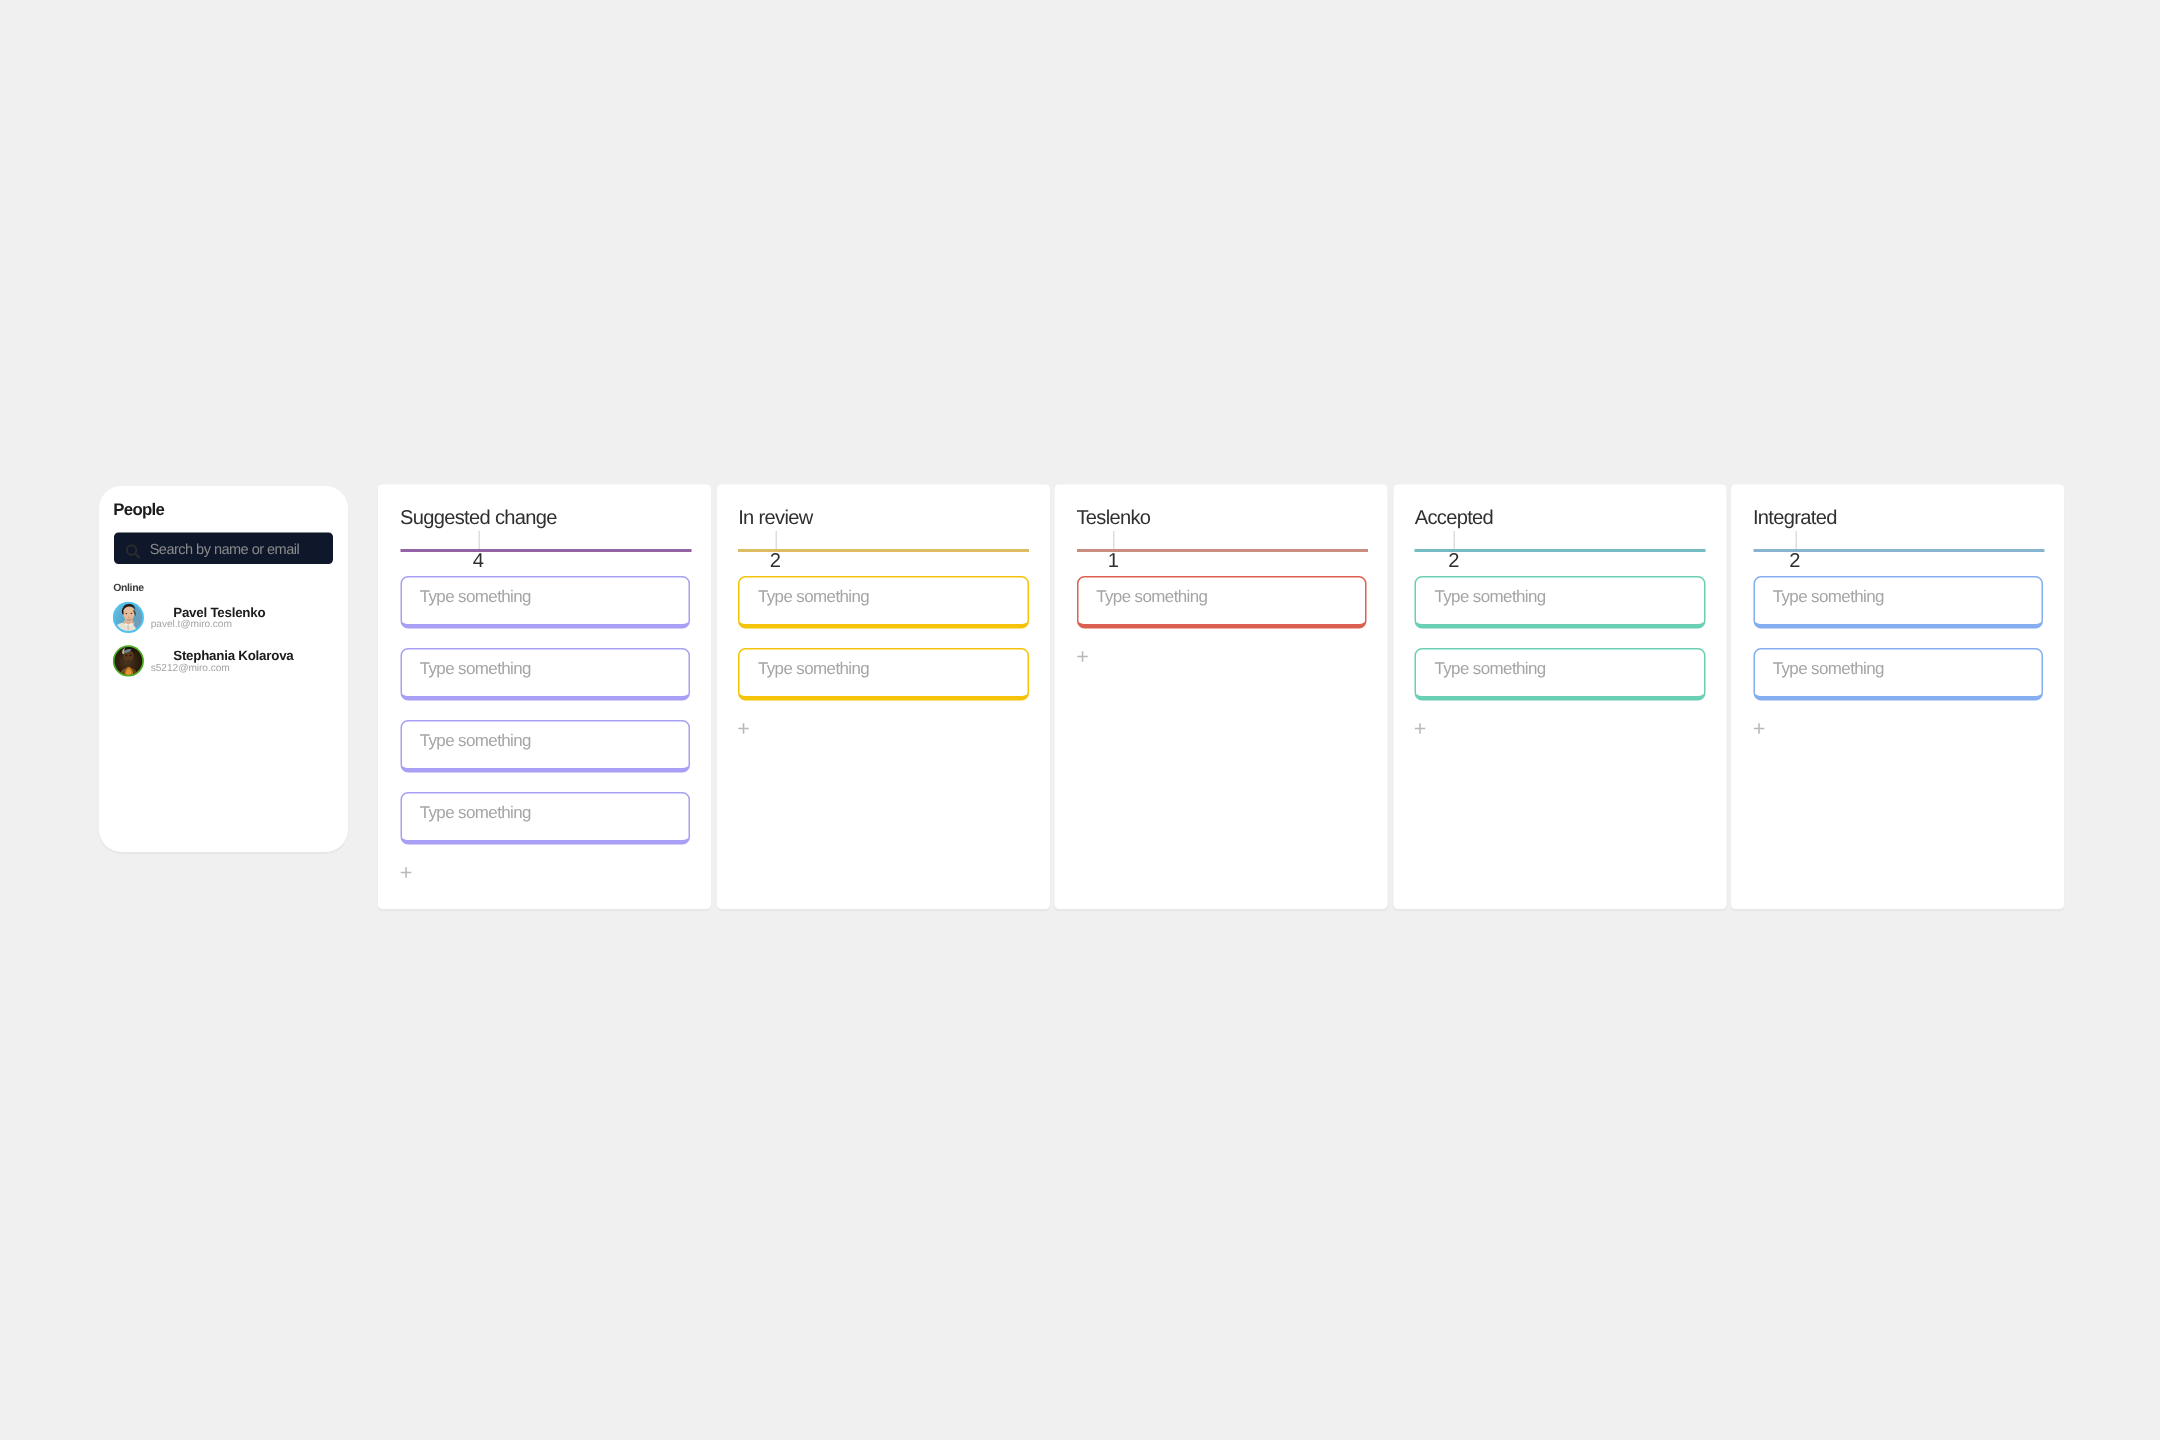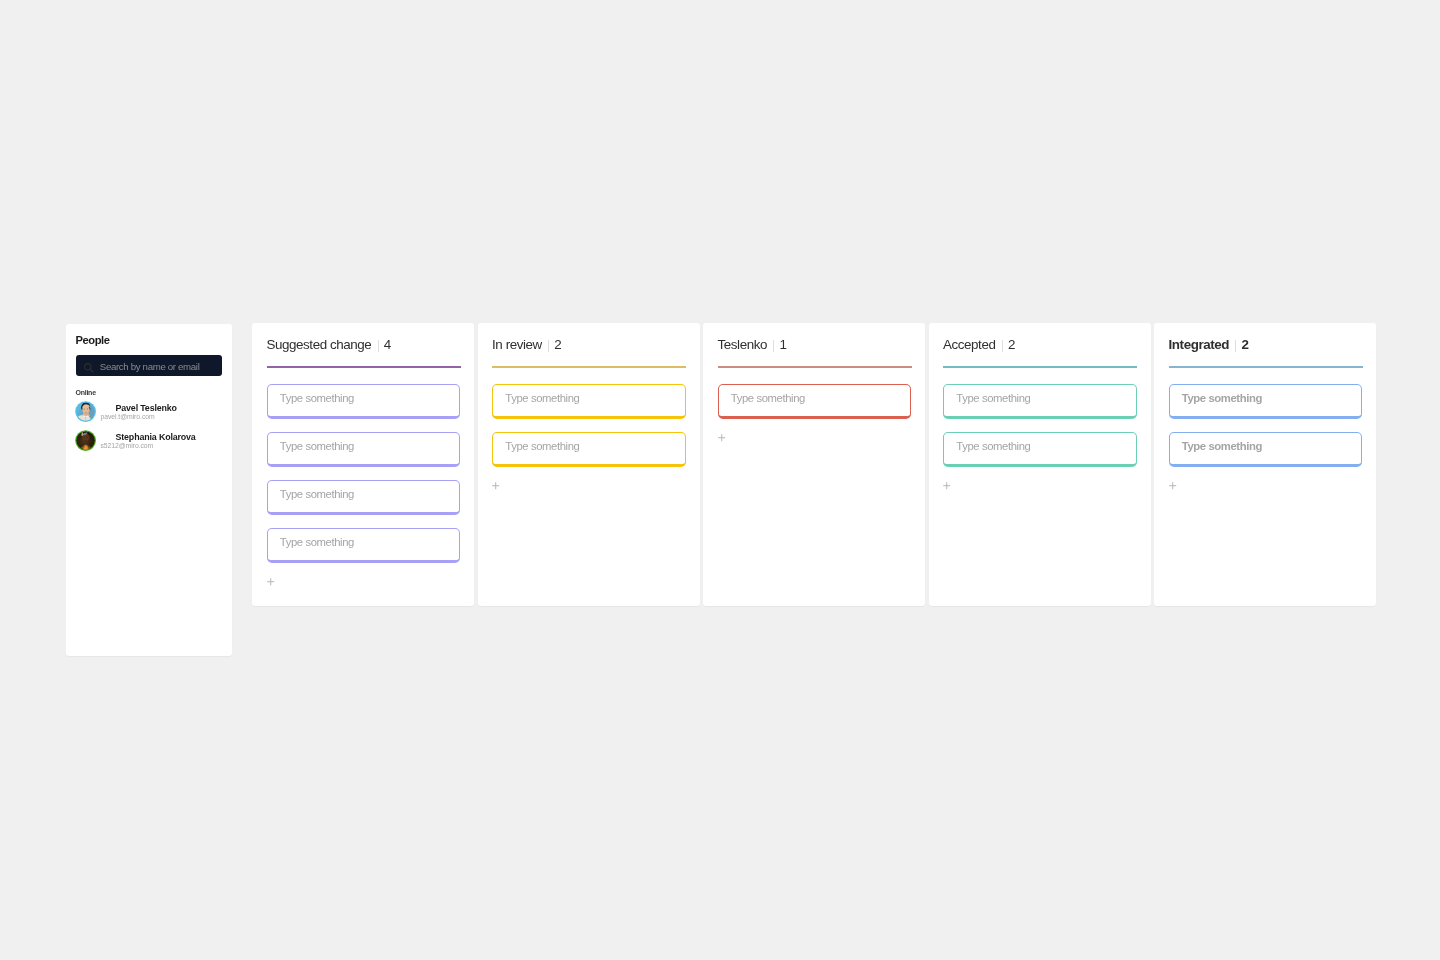--- a/index.html
+++ b/index.html
@@ -7,41 +7,41 @@
   body {
     width:1440px; height:960px; overflow:hidden;
     background:#f0f0f0;
     font-family:"Liberation Sans", sans-serif;
     -webkit-font-smoothing:antialiased;
   }
   #root { position:relative; width:1440px; height:960px; }
 
   
   .people-panel {
-    position:absolute; left:66px; top:324px; width:166px; height:332px;
-    background:#fff; border-radius:3px; box-shadow:0 1px 1px rgba(0,0,0,0.045);
+    position:absolute; left:66px; top:324px; width:166px; height:244px;
+    background:#fff; border-radius:15px; box-shadow:0 1px 1px rgba(0,0,0,0.045);
   }
   .people-title { position:absolute; left:9.5px; top:9.5px; font-size:11.2px; font-weight:bold; color:#1b1b1b; letter-spacing:-0.45px; }
   .search-box {
     position:absolute; left:10px; top:31px; width:146px; height:21px;
     background:#0f172a; border-radius:3px;
   }
   .search-icon { position:absolute; left:7.1px; top:6.5px; width:11.5px; height:11.5px; }
   .search-ph { position:absolute; left:23.8px; top:5.6px; font-size:9.7px; color:#8a8a8a; letter-spacing:-0.35px; }
   .online-label { position:absolute; left:9.5px; top:64.9px; font-size:7px; color:#3a3a3a; font-weight:bold; letter-spacing:-0.25px;}
   .person { position:absolute; left:9.5px; }
   .p1 { top:78px; }
   .p2 { top:107px; }
   .avatar { position:absolute; left:-0.6px; top:-0.6px; width:21.2px; height:21.2px; }
   .pname { position:absolute; left:40px; top:0.5px; font-size:8.9px; font-weight:bold; color:#1b1b1b; white-space:nowrap; letter-spacing:-0.15px;}
   .pmail { position:absolute; left:25px; top:11.3px; font-size:6.8px; color:#a5a5a5; white-space:nowrap; letter-spacing:-0.05px; }
 
   
   .col { position:absolute; top:323px; height:283px; background:#fff; border-radius:3px; box-shadow:0 1px 1px rgba(0,0,0,0.045); }
-  .col-head { position:absolute; left:14.6px; top:14px; display:flex; align-items:center; }
+  .col-head { position:absolute; left:14.6px; top:14px; display:flex; align-items:center;flex-direction:column; }
   .col-title { font-size:13.4px; color:#2f2f2f; white-space:nowrap; letter-spacing:-0.44px; }
   .col-sep { width:1px; height:12px; background:#dedede; margin:2px 5.2px 0 6.3px; }
   .col-count { font-size:13.4px; color:#2f2f2f; }
   .col-rule { position:absolute; left:14.6px; top:43.2px; height:1.6px; }
   .card { position:absolute; left:14.6px; height:35px; background:#fff; border-radius:5px; }
   .card-ph { position:absolute; left:12.2px; top:7.2px; font-size:11.3px; color:#a5a5a5; letter-spacing:-0.4px; }
   .plus { position:absolute; left:12.9px; width:11px; height:11px; }
 </style>
 </head>
 <body>
@@ -200,21 +200,21 @@
         <div class="card" style="top: 108.5px; width: 193.5px; border-width: 1.2px 1.2px 3.4px; border-style: solid; border-color: rgb(106, 207, 179); border-image: initial;">
           <div class="card-ph">Type something</div>
         </div>
         <div class="plus" style="top: 156.7px;">
           <svg viewBox="0 0 11 11" style="width:11px;height:11px;display:block">
             <line x1="5.7" y1="2.2" x2="5.7" y2="9.2" stroke="#b9b9b9" stroke-width="1.05"></line>
             <line x1="2.2" y1="5.7" x2="9.2" y2="5.7" stroke="#b9b9b9" stroke-width="1.05"></line>
           </svg>
         </div>
       </div>
-      <div class="col" style="left: 1154px; width: 222px; font-weight: bold;">
+      <div class="col" style="left: 1154px; width: 222px;">
         <div class="col-head">
           <div class="col-title">Integrated</div>
           <div class="col-sep"></div>
           <div class="col-count">2</div>
         </div>
         <div class="col-rule" style="width: 194px; background: rgb(135, 180, 207);"></div>
         <div class="card" style="top: 60.5px; width: 193.5px; border-width: 1.2px 1.2px 3.4px; border-style: solid; border-color: rgb(133, 174, 240); border-image: initial;">
           <div class="card-ph">Type something</div>
         </div>
         <div class="card" style="top: 108.5px; width: 193.5px; border-width: 1.2px 1.2px 3.4px; border-style: solid; border-color: rgb(133, 174, 240); border-image: initial;">

